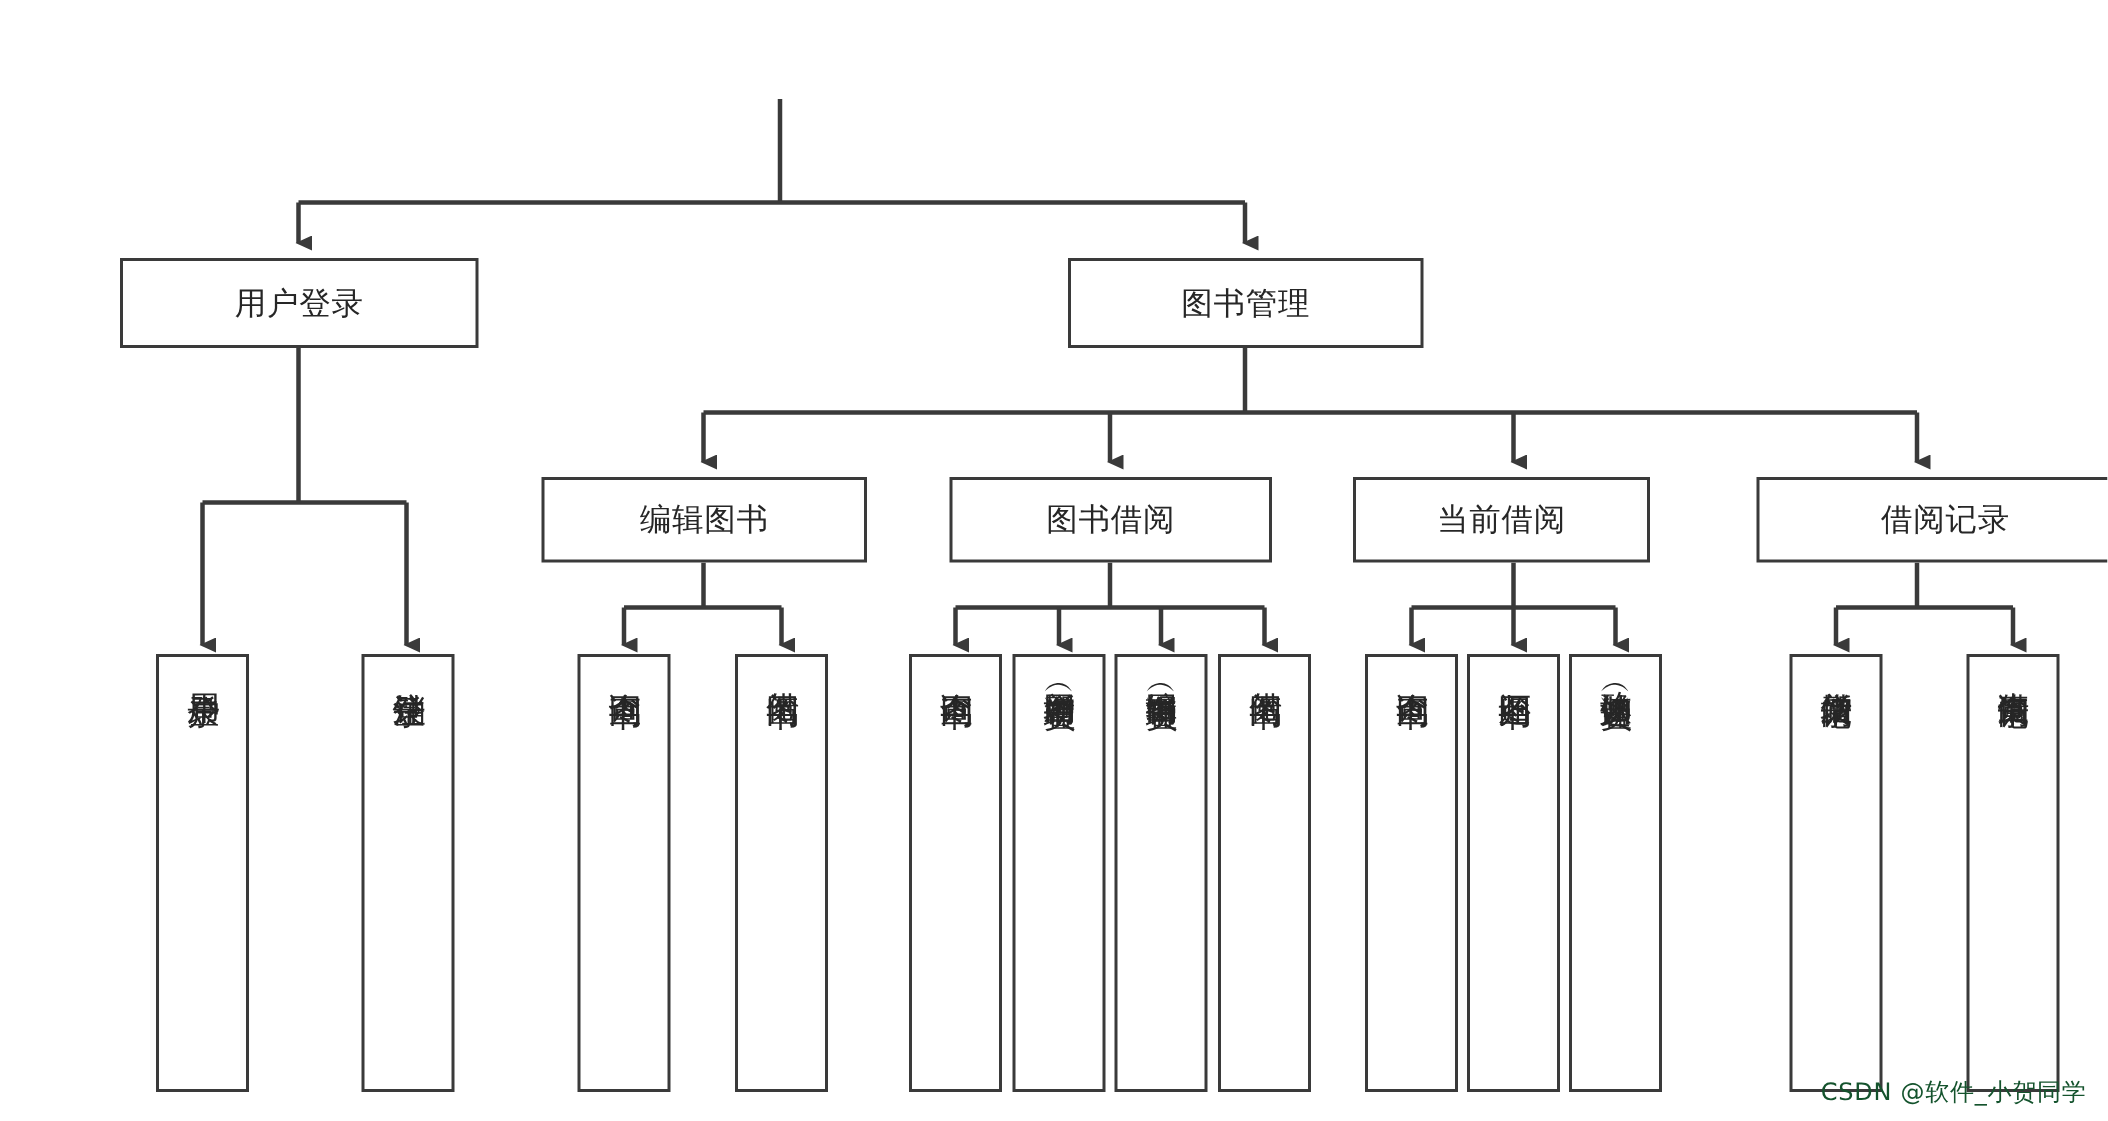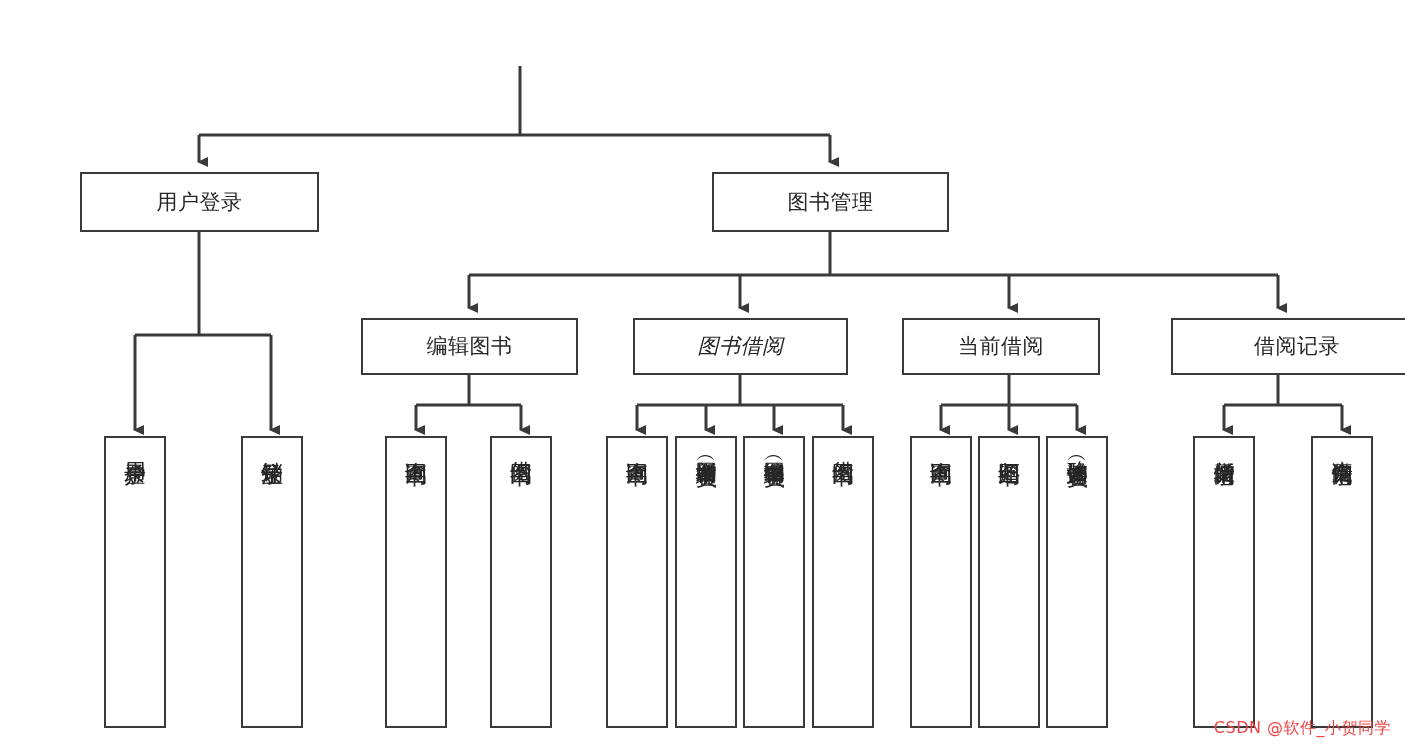--- a/index.html
+++ b/index.html
@@ -65,21 +65,21 @@
     -webkit-text-orientation: upright;
   }
   .node.v.tall .label {
     font-size: 21px;
   }
   .watermark {
     position: absolute;
     right: 14px;
     bottom: 8px;
     font-size: 16px;
-    color: #ef4444;
+    color: #14532d;
     white-space: nowrap;
     letter-spacing: 0.5px;
   }
 </style>
 </head>
 <body>
 
 <div id="canvas">
 
   <svg class="links" viewBox="0 0 1405 747" xmlns="http://www.w3.org/2000/svg">
@@ -136,21 +136,21 @@
   <div class="node h" style="left:80px; top:172px; width:239px; height:60px;">
     <span class="label">用户登录</span>
   </div>
   <div class="node h" style="left:712px; top:172px; width:237px; height:60px;">
     <span class="label">图书管理</span>
   </div>
 
   <div class="node h" style="left:361px; top:318px; width:217px; height:57px;">
     <span class="label">编辑图书</span>
   </div>
-  <div class="node h" style="left:633px; top:318px; width:215px; height:57px;font-style:italic;">
+  <div class="node h" style="left:633px; top:318px; width:215px; height:57px;">
     <span class="label">图书借阅</span>
   </div>
   <div class="node h" style="left:902px; top:318px; width:198px; height:57px;">
     <span class="label">当前借阅</span>
   </div>
   <div class="node h" style="left:1171px; top:318px; width:252px; height:57px;">
     <span class="label">借阅记录</span>
   </div>
 
   <div class="node v" style="left:104px; top:436px; width:62px; height:292px;">

